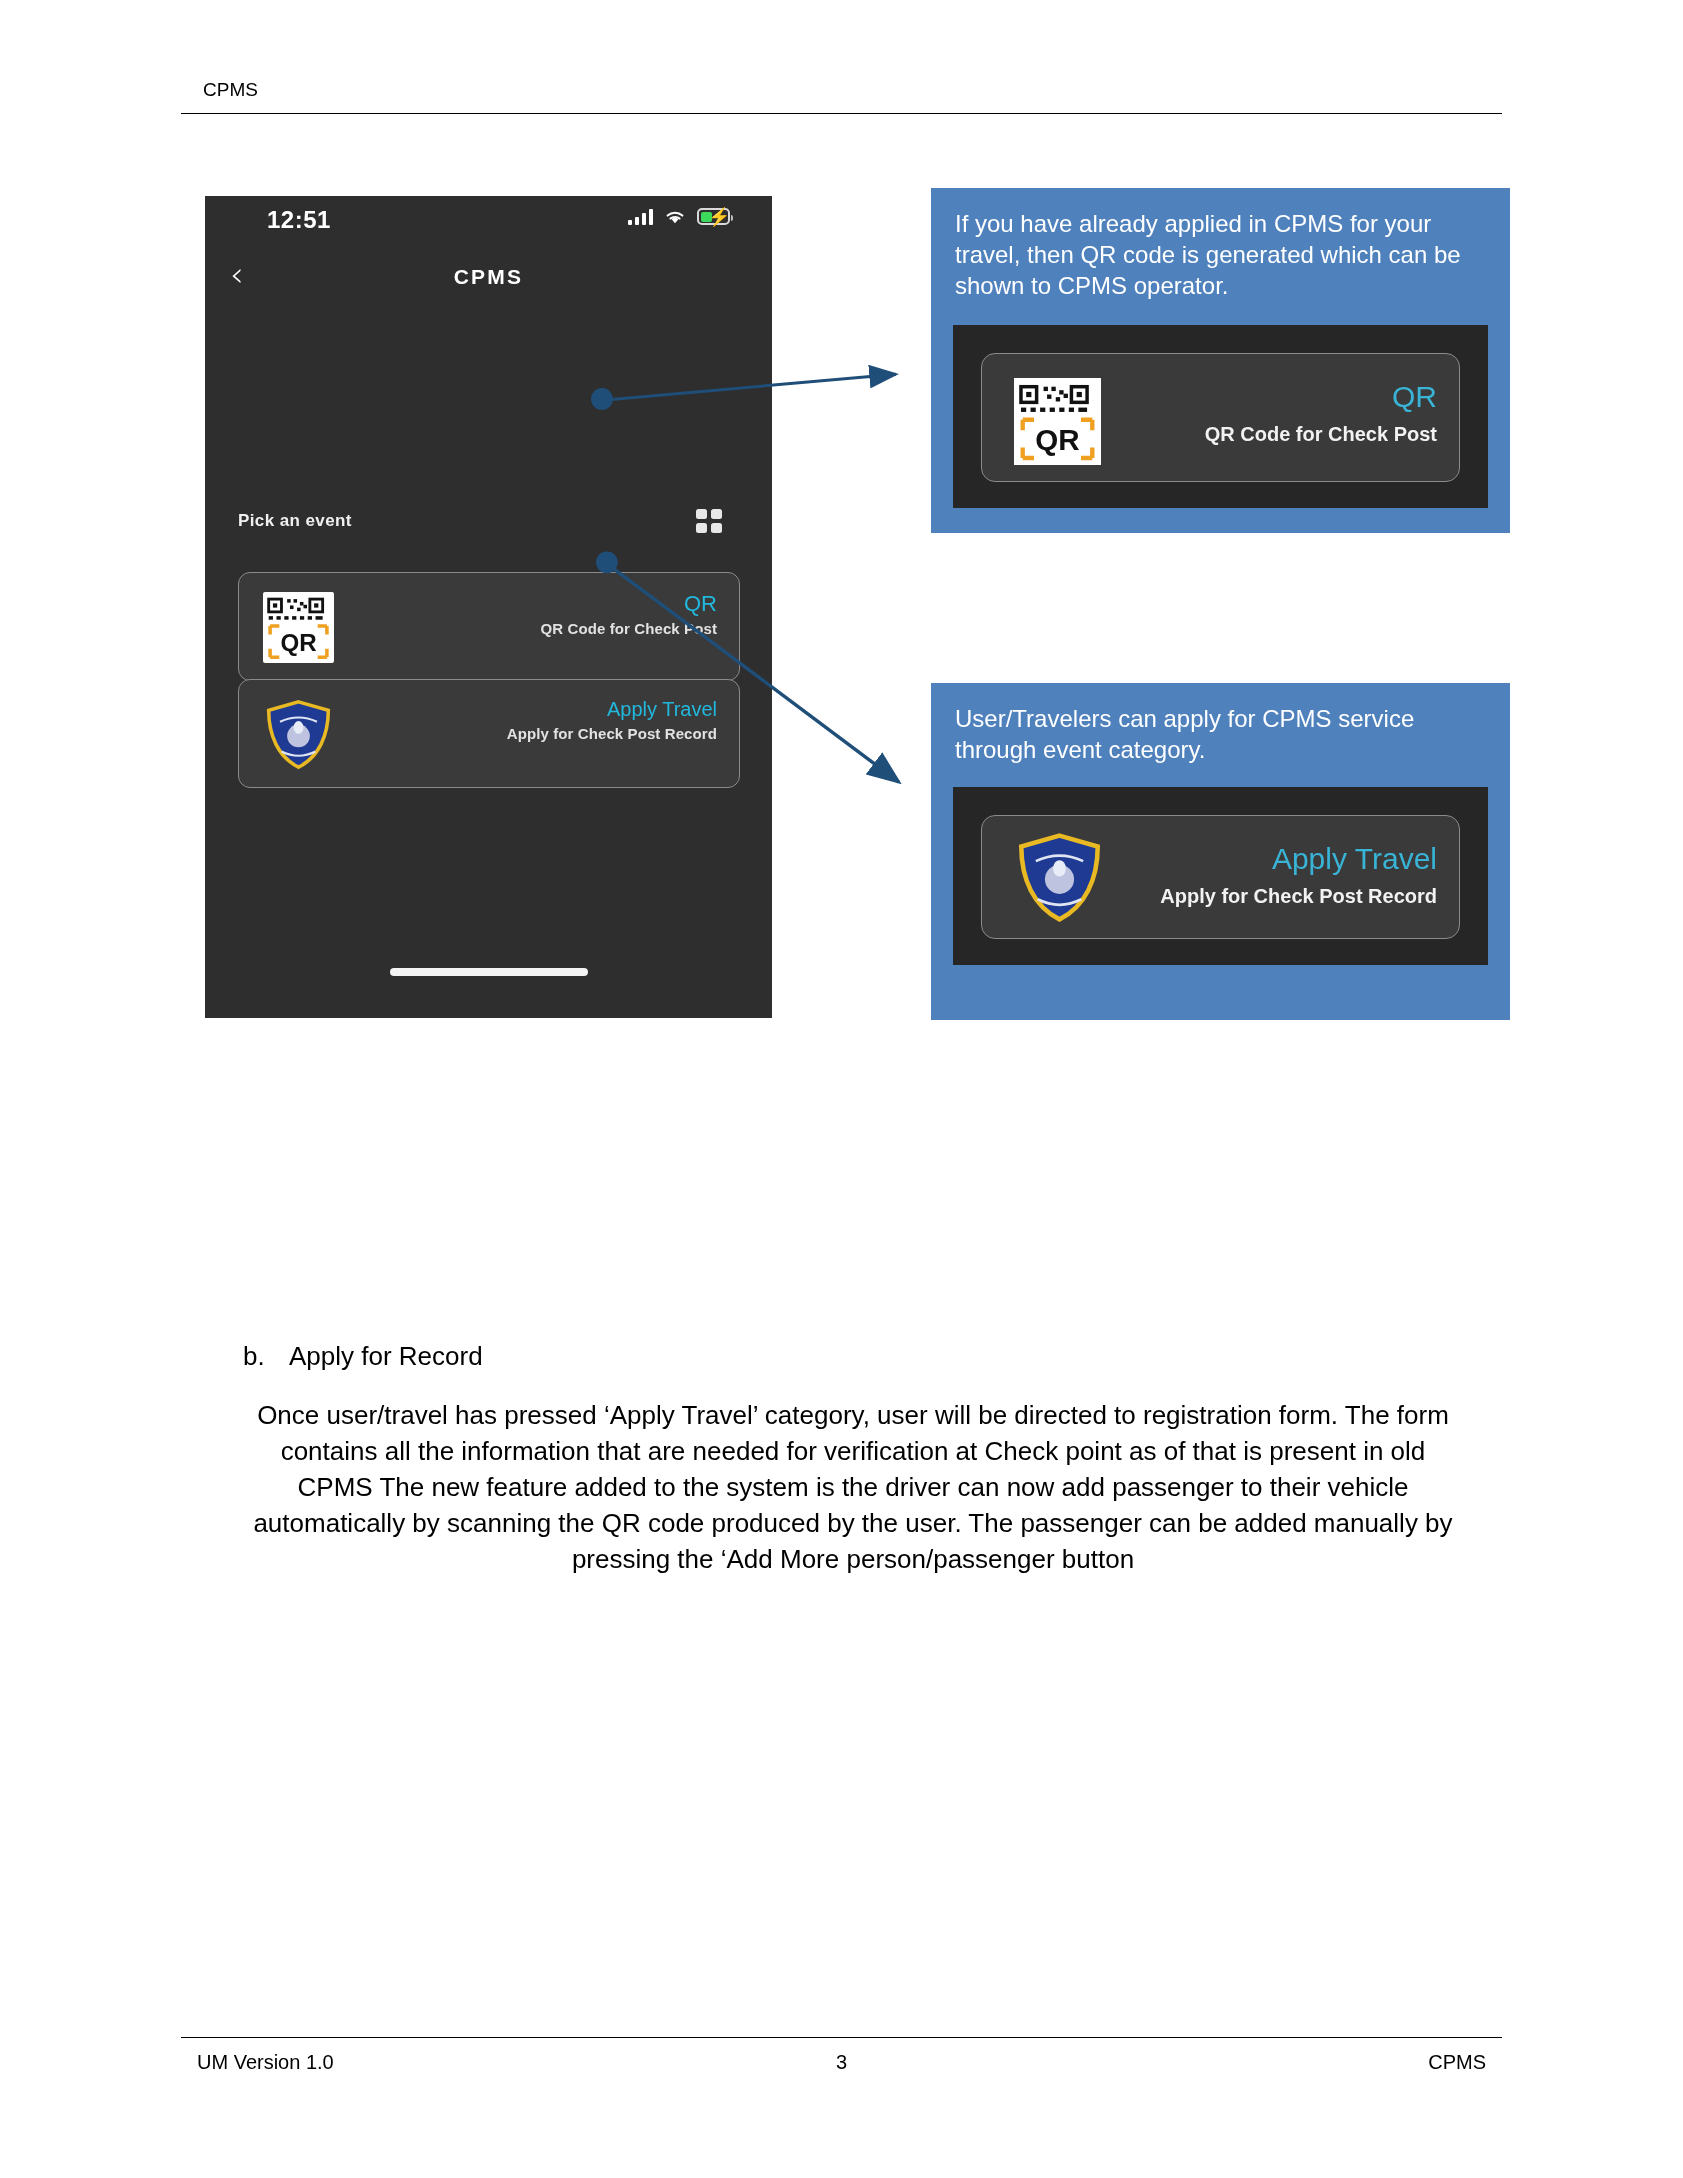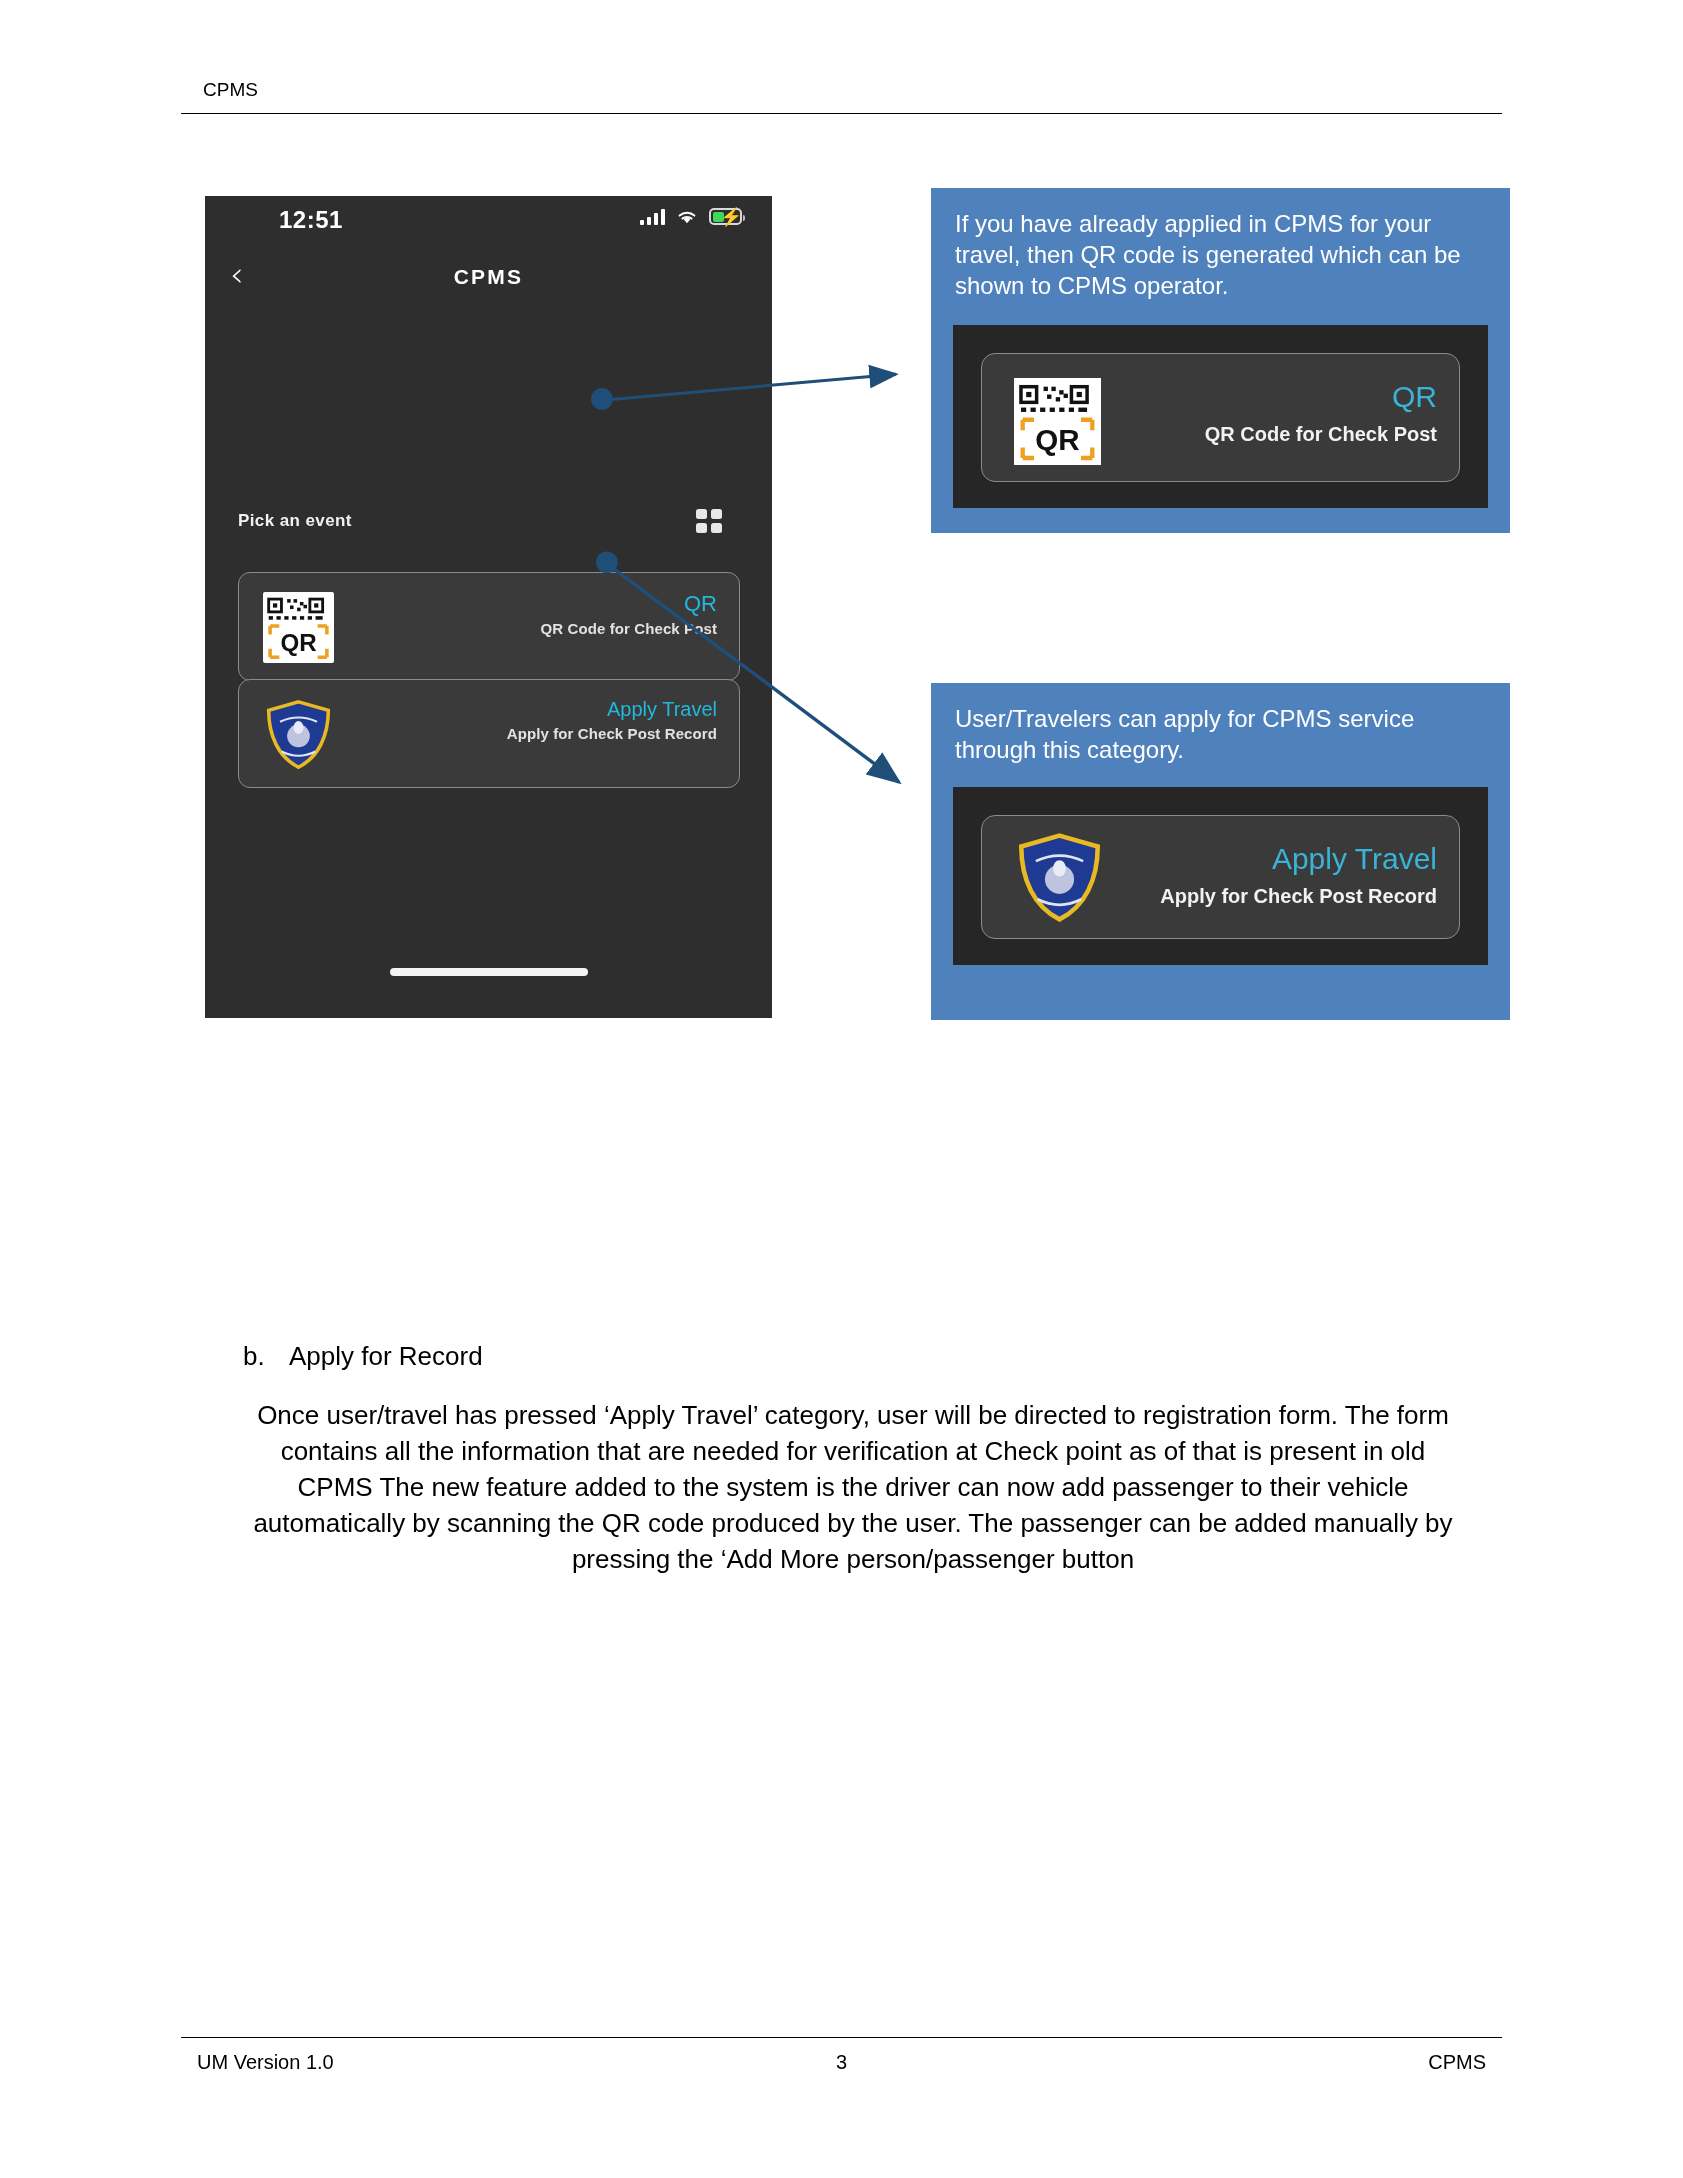--- a/index.html
+++ b/index.html
@@ -23,21 +23,21 @@
   }
 
   
   .phone {
     position: absolute; left: 205px; top: 196px;
     width: 567px; height: 822px;
     background: #2e2e2e;
     overflow: hidden;
   }
   .statusbar {
-    position: absolute; left: 12px; top: 0; width: 100%; height: 51px; padding-left: 48px;
+    position: absolute; left: 0; top: 0; width: 100%; height: 51px; padding-left: 48px;
   }
   .status-time {
     position: absolute; left: 62px; top: 10px;
     color: #ffffff; font-size: 24px; font-weight: bold;
     letter-spacing: 0.5px;
   }
   .status-icons {
     position: absolute; right: 42px; top: 12px;
     display: flex; align-items: center; gap: 11px;
   }
@@ -312,21 +312,21 @@
         </div>
         <div class="big-text">
           <div class="big-title">QR</div>
           <div class="big-sub">QR Code for Check Post</div>
         </div>
       </div>
     </div>
   </div>
 
   <div class="callout callout-2">
-    <div class="callout-text">User/Travelers can apply for CPMS service through this category.</div>
+    <div class="callout-text">User/Travelers can apply for CPMS service through event category.</div>
     <div class="callout-frame c2-frame">
       <div class="big-card">
         <div class="big-thumb">
           <svg viewBox="0 0 100 100" style="width:100%;height:100%;">
             <path d="M50 4 L92 16 C92 52 78 82 50 96 C22 82 8 52 8 16 Z" fill="#1f3a93" stroke="#e8b923" stroke-width="5"></path>
             <circle cx="50" cy="52" r="16" fill="#cfd4e8" opacity="0.9"></circle>
             <ellipse cx="50" cy="40" rx="7" ry="9" fill="#e8ecf7"></ellipse>
             <path d="M24 32 Q50 20 76 32" stroke="#dfe4f2" stroke-width="3" fill="none"></path>
             <path d="M26 74 Q50 86 74 74" stroke="#dfe4f2" stroke-width="3" fill="none"></path>
           </svg>

